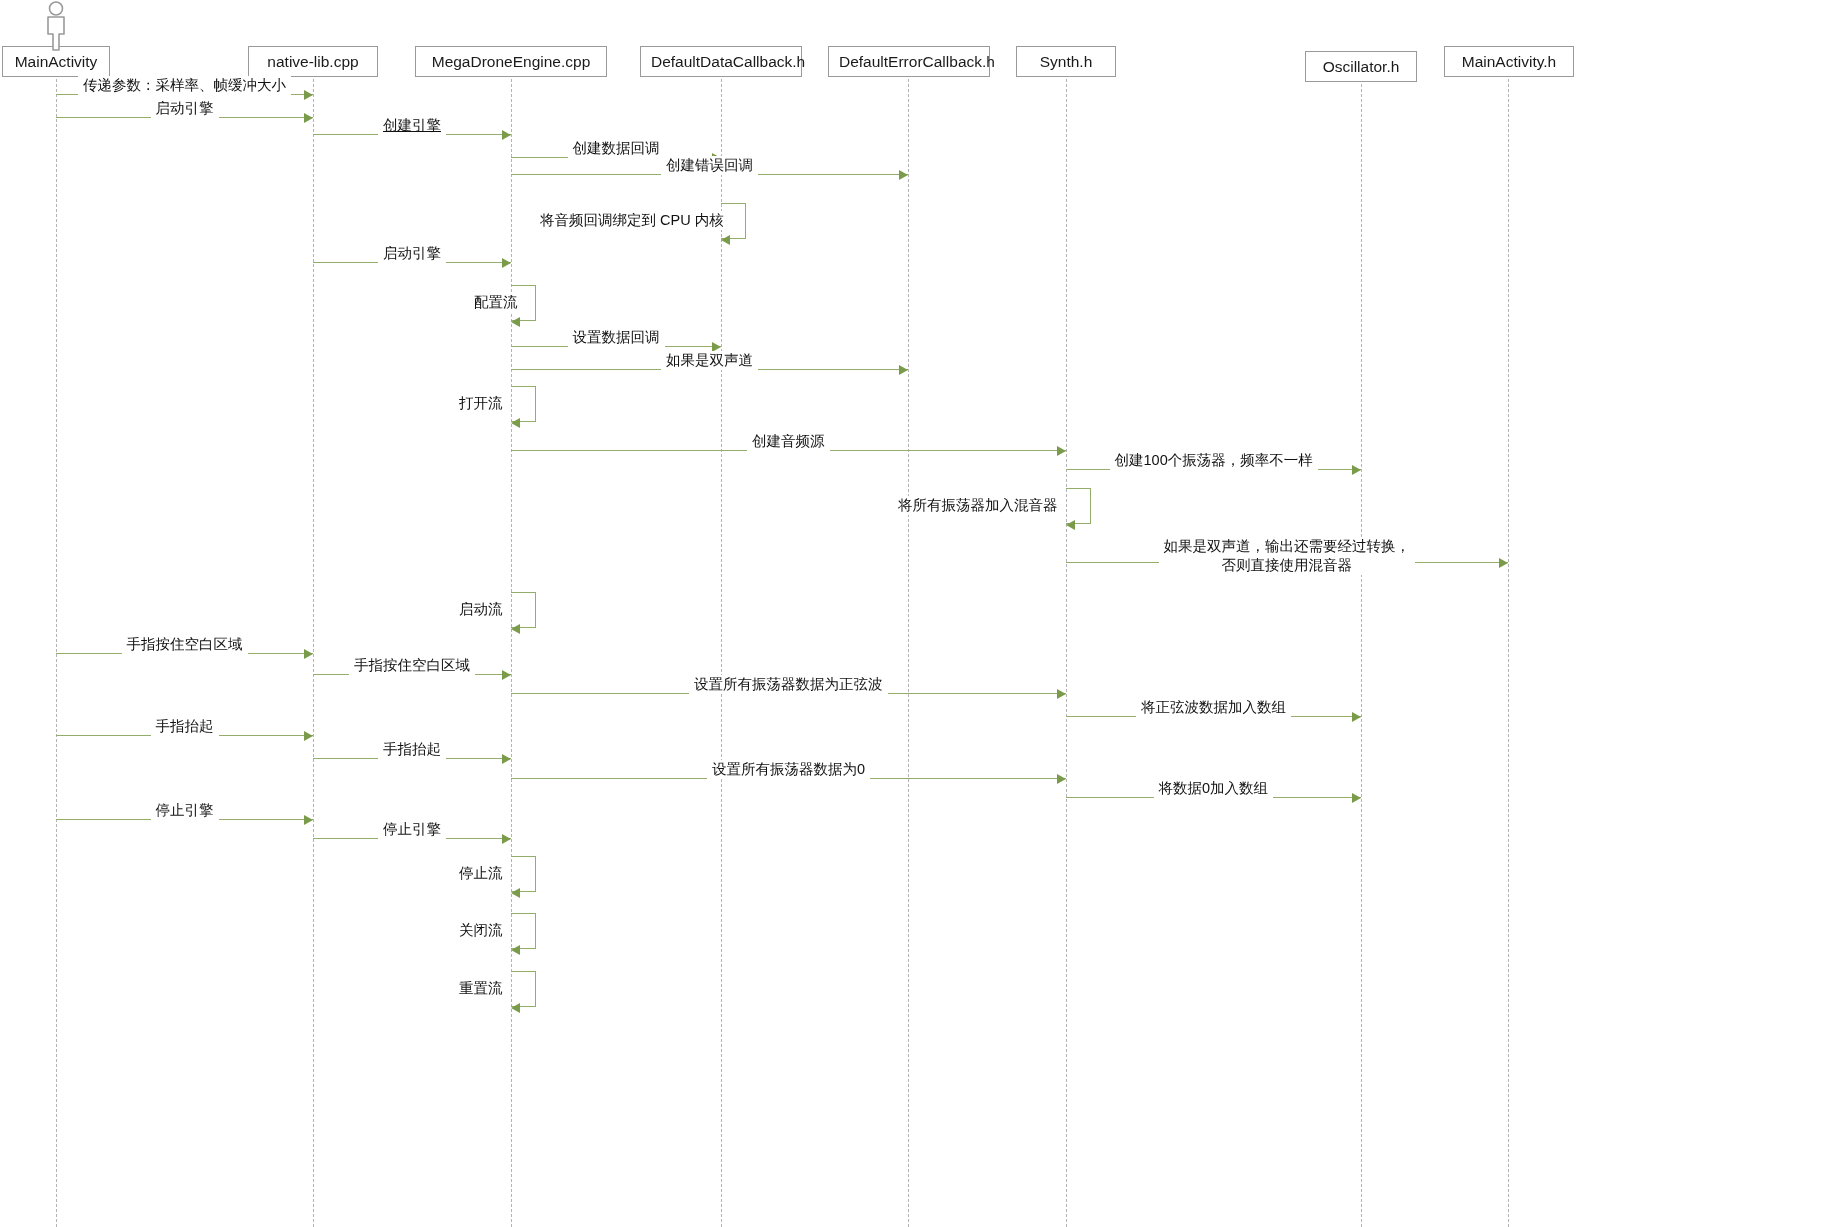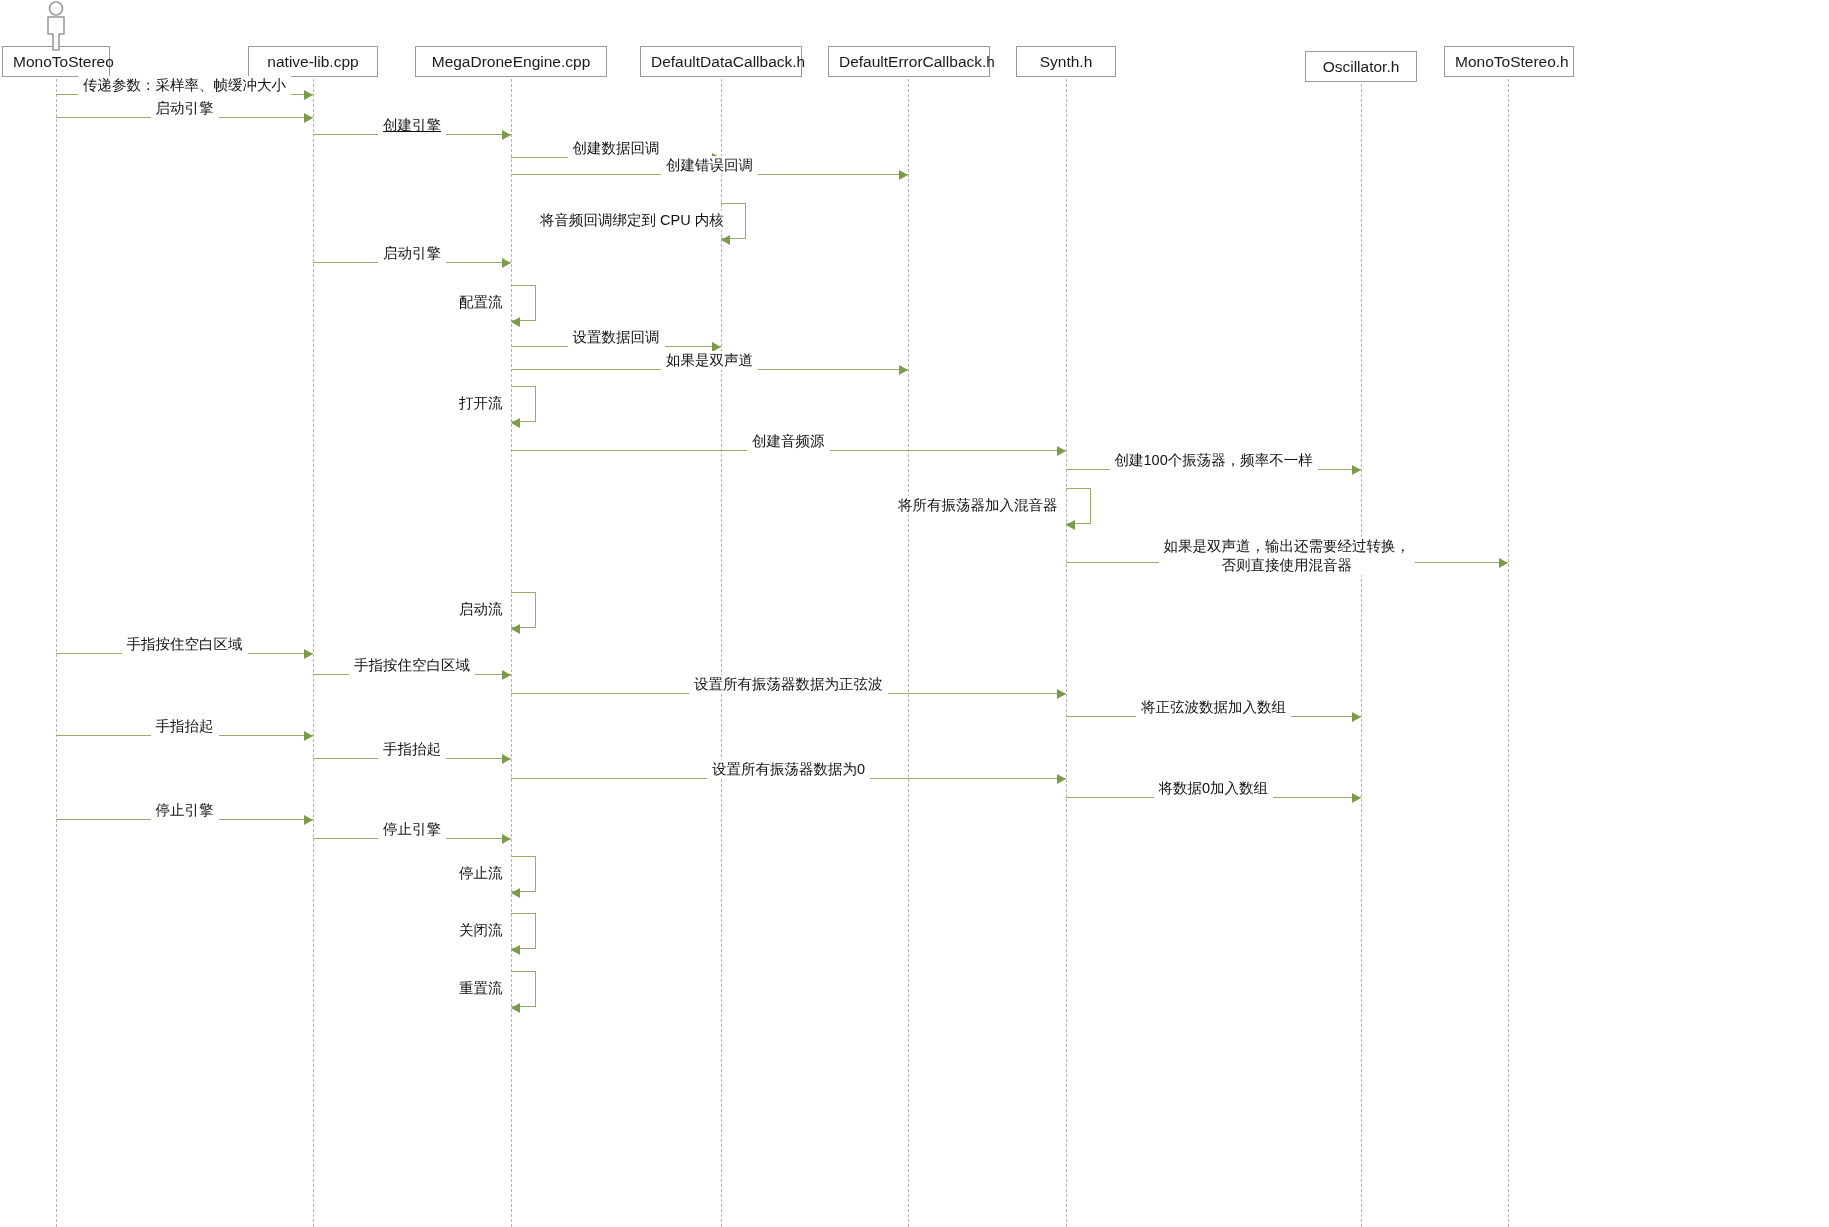--- a/index.html
+++ b/index.html
@@ -88,32 +88,32 @@
       <div class="lifeline" style="left: 56px; top: 79px; height: 1148px;"></div>
       <div class="lifeline" style="left: 313px; top: 79px; height: 1148px;"></div>
       <div class="lifeline" style="left: 511px; top: 79px; height: 1148px;"></div>
       <div class="lifeline" style="left: 721px; top: 79px; height: 1148px;"></div>
       <div class="lifeline" style="left: 908px; top: 79px; height: 1148px;"></div>
       <div class="lifeline" style="left: 1066px; top: 79px; height: 1148px;"></div>
       <div class="lifeline" style="left: 1361px; top: 79px; height: 1148px;"></div>
       <div class="lifeline" style="left: 1508px; top: 79px; height: 1148px;"></div>
     </div>
   <div id="headers-layer">
-      <div class="lifeline-box" style="left: 2px; width: 108px; top: 46px;"><span>MonoToStereo</span></div>
+      <div class="lifeline-box" style="left: 2px; width: 108px; top: 46px;"><span>MainActivity</span></div>
       <div class="actor-figure" style="left: 36px; top: 0px;"><svg width="40" height="52" viewBox="0 0 40 52">
           <circle cx="20" cy="8.5" r="6.5" fill="#ffffff" stroke="#9a9a9a" stroke-width="1.6"></circle>
           <path d="M12 17 h16 v17 h-5 v16 h-6 v-16 h-5 z" fill="#ffffff" stroke="#9a9a9a" stroke-width="1.6" stroke-linejoin="round"></path>
         </svg></div>
       <div class="lifeline-box" style="left: 248px; width: 130px; top: 46px;"><span>native-lib.cpp</span></div>
       <div class="lifeline-box" style="left: 415px; width: 192px; top: 46px;"><span>MegaDroneEngine.cpp</span></div>
       <div class="lifeline-box" style="left: 640px; width: 162px; top: 46px;"><span>DefaultDataCallback.h</span></div>
       <div class="lifeline-box" style="left: 828px; width: 162px; top: 46px;"><span>DefaultErrorCallback.h</span></div>
       <div class="lifeline-box" style="left: 1016px; width: 100px; top: 46px;"><span>Synth.h</span></div>
       <div class="lifeline-box" style="left: 1305px; width: 112px; top: 51px;"><span>Oscillator.h</span></div>
-      <div class="lifeline-box" style="left: 1444px; width: 130px; top: 46px;"><span>MonoToStereo.h</span></div>
+      <div class="lifeline-box" style="left: 1444px; width: 130px; top: 46px;"><span>MainActivity.h</span></div>
     </div>
   <div id="messages-layer">
       <div class="msg" style="left: 56px; width: 257px; top: 94px;"></div>
       <div class="msg-head right" style="top: 89.5px; left: 304px;"></div>
       <div class="msg-label" style="top: 76px; left: 78px;">传递参数：采样率、帧缓冲大小</div>
       <div class="msg" style="left: 56px; width: 257px; top: 117px;"></div>
       <div class="msg-head right" style="top: 112.5px; left: 304px;"></div>
       <div class="msg-label" style="top: 99px; left: 150.5px;">启动引擎</div>
       <div class="msg" style="left: 313px; width: 198px; top: 134px;"></div>
       <div class="msg-head right" style="top: 129.5px; left: 502px;"></div>
@@ -175,21 +175,21 @@
       <div class="msg" style="left: 313px; width: 198px; top: 838px;"></div>
       <div class="msg-head right" style="top: 833.5px; left: 502px;"></div>
       <div class="msg-label" style="top: 820px; left: 378px;">停止引擎</div>
     </div>
   <div id="selfcalls-layer">
       <div class="selfcall" style="left: 721px; top: 203px; width: 25px; height: 36px;"></div>
       <div class="msg-head left" style="top: 234.5px; left: 721px;"></div>
       <div class="selfcall-label" style="top: 211px; left: 536px;">将音频回调绑定到 CPU 内核</div>
       <div class="selfcall" style="left: 511px; top: 285px; width: 25px; height: 36px;"></div>
       <div class="msg-head left" style="top: 316.5px; left: 511px;"></div>
-      <div class="selfcall-label" style="top: 293px; left: 455px;">配置流</div>
+      <div class="selfcall-label" style="top: 293px; left: 470px;">配置流</div>
       <div class="selfcall" style="left: 511px; top: 386px; width: 25px; height: 36px;"></div>
       <div class="msg-head left" style="top: 417.5px; left: 511px;"></div>
       <div class="selfcall-label" style="top: 394px; left: 455px;">打开流</div>
       <div class="selfcall" style="left: 1066px; top: 488px; width: 25px; height: 36px;"></div>
       <div class="msg-head left" style="top: 519.5px; left: 1066px;"></div>
       <div class="selfcall-label" style="top: 496px; left: 894px;">将所有振荡器加入混音器</div>
       <div class="selfcall" style="left: 511px; top: 592px; width: 25px; height: 36px;"></div>
       <div class="msg-head left" style="top: 623.5px; left: 511px;"></div>
       <div class="selfcall-label" style="top: 600px; left: 455px;">启动流</div>
       <div class="selfcall" style="left: 511px; top: 856px; width: 25px; height: 36px;"></div>

